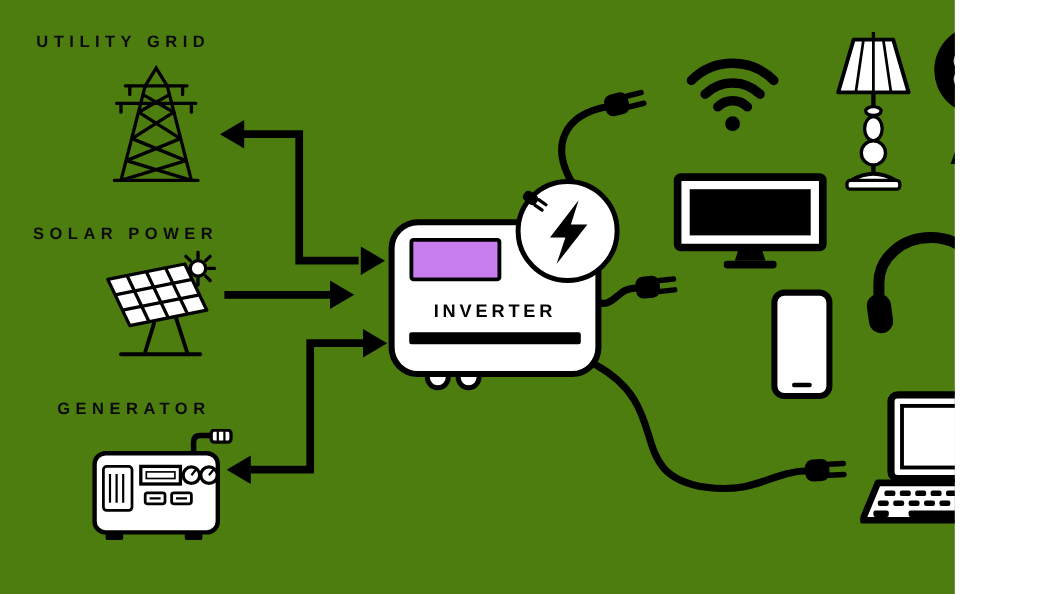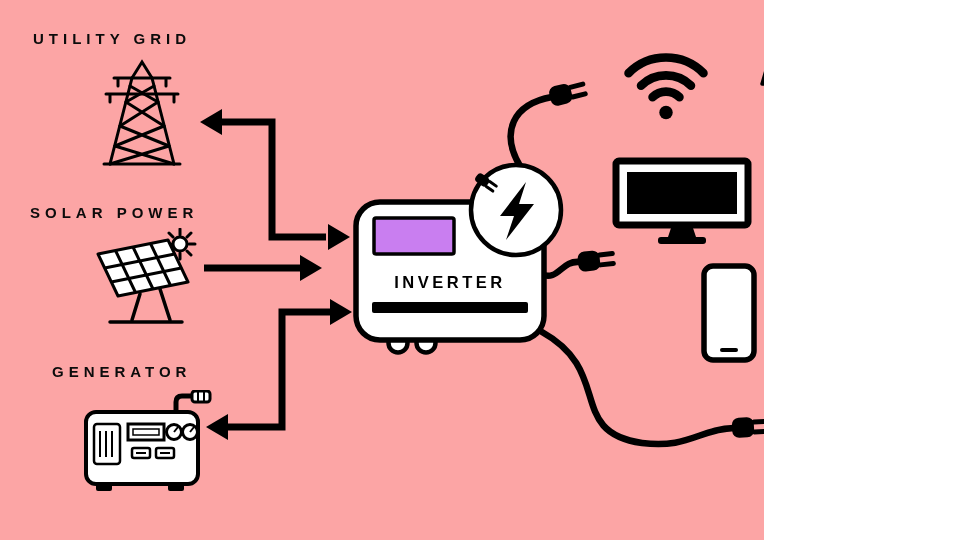--- a/index.html
+++ b/index.html
@@ -1,16 +1,16 @@
 <!DOCTYPE html>
 <html><head>
 <meta charset="utf-8">
 <style>
   html,body{margin:0;padding:0;background:#fff;}
-  .canvas{position:relative;width:764px;height:540px;background:#fca5a5;overflow:hidden;
+  .canvas{position:relative;width:868px;height:540px;background:#4d7c0f;overflow:hidden;
           font-family:"Liberation Sans",sans-serif;}
   .lbl{position:absolute;font-weight:800;font-size:15px;letter-spacing:5px;color:#0b0b0b;white-space:nowrap;}
   .abs{position:absolute;}
   svg{display:block;}
   .conn{position:absolute;left:0;top:0;z-index:1;}
   .ic{z-index:2;}
   #lbl-utility{left:33px;top:30px;}
   #lbl-solar{left:30px;top:204px;}
   #lbl-generator{left:52px;top:347px;margin-top:16px;}
   #ic-tower{left:92px;top:56px;}

